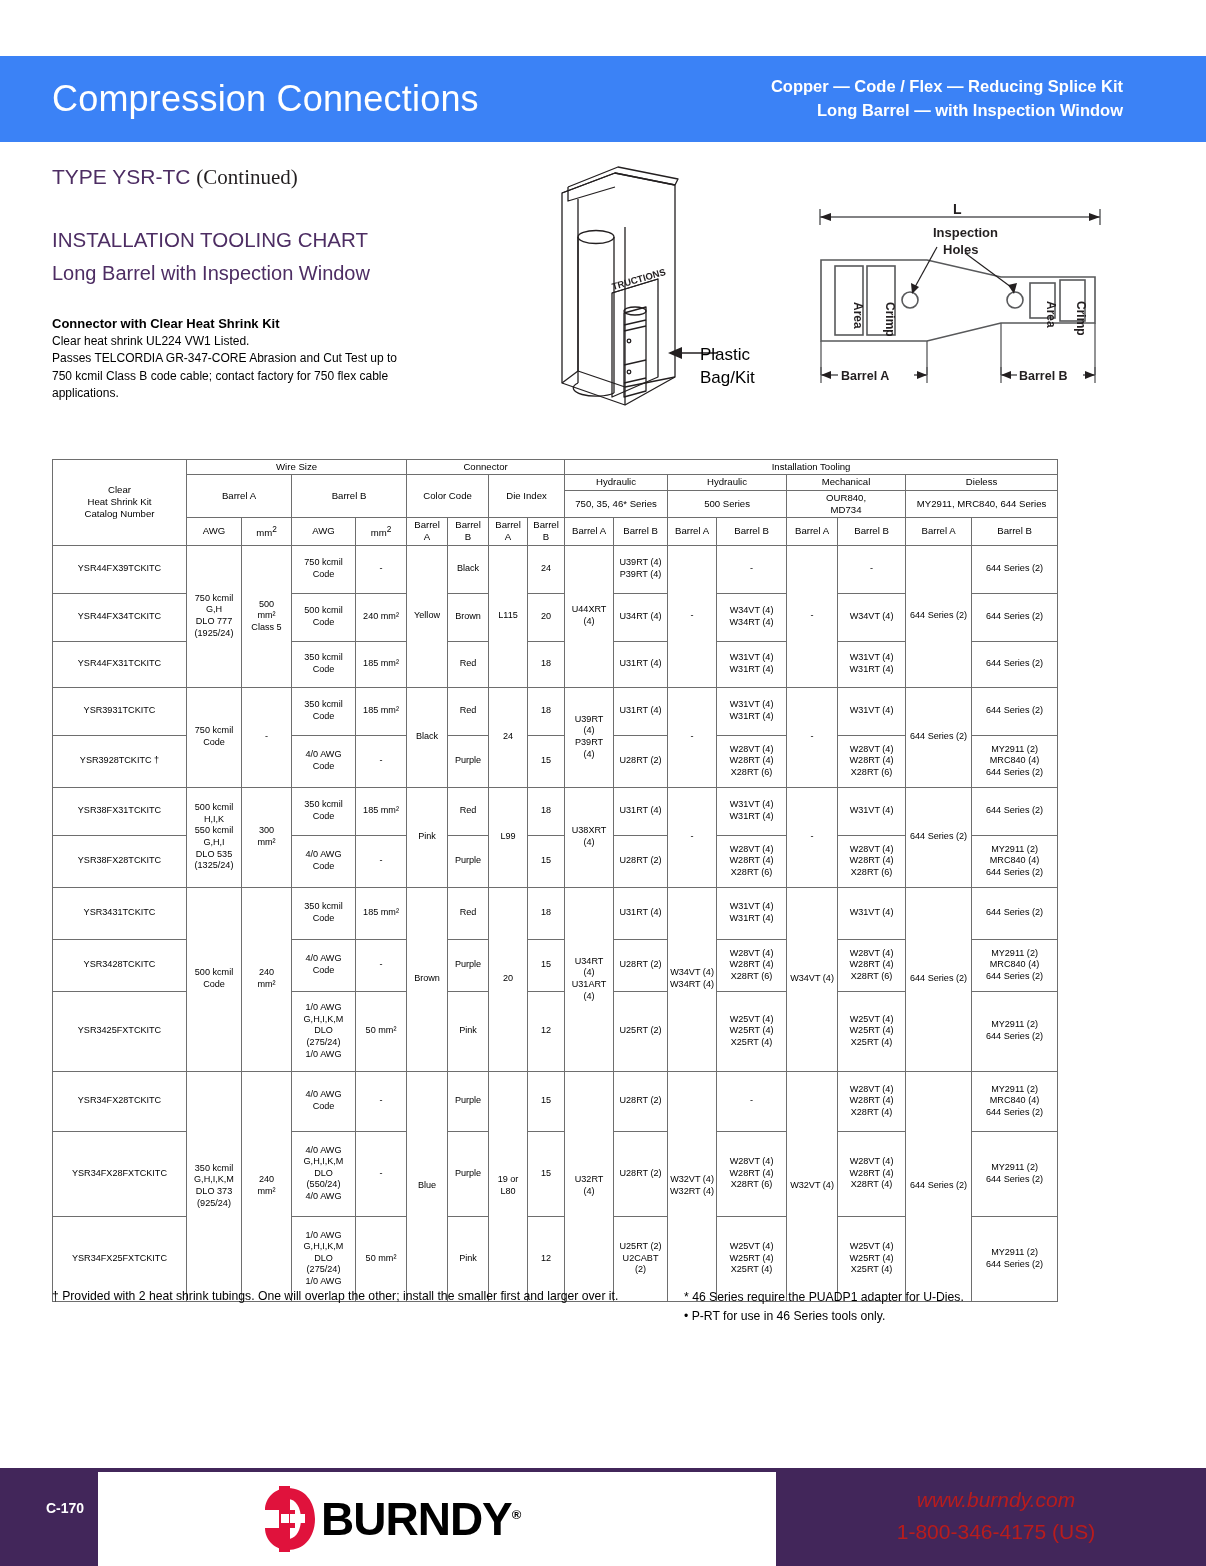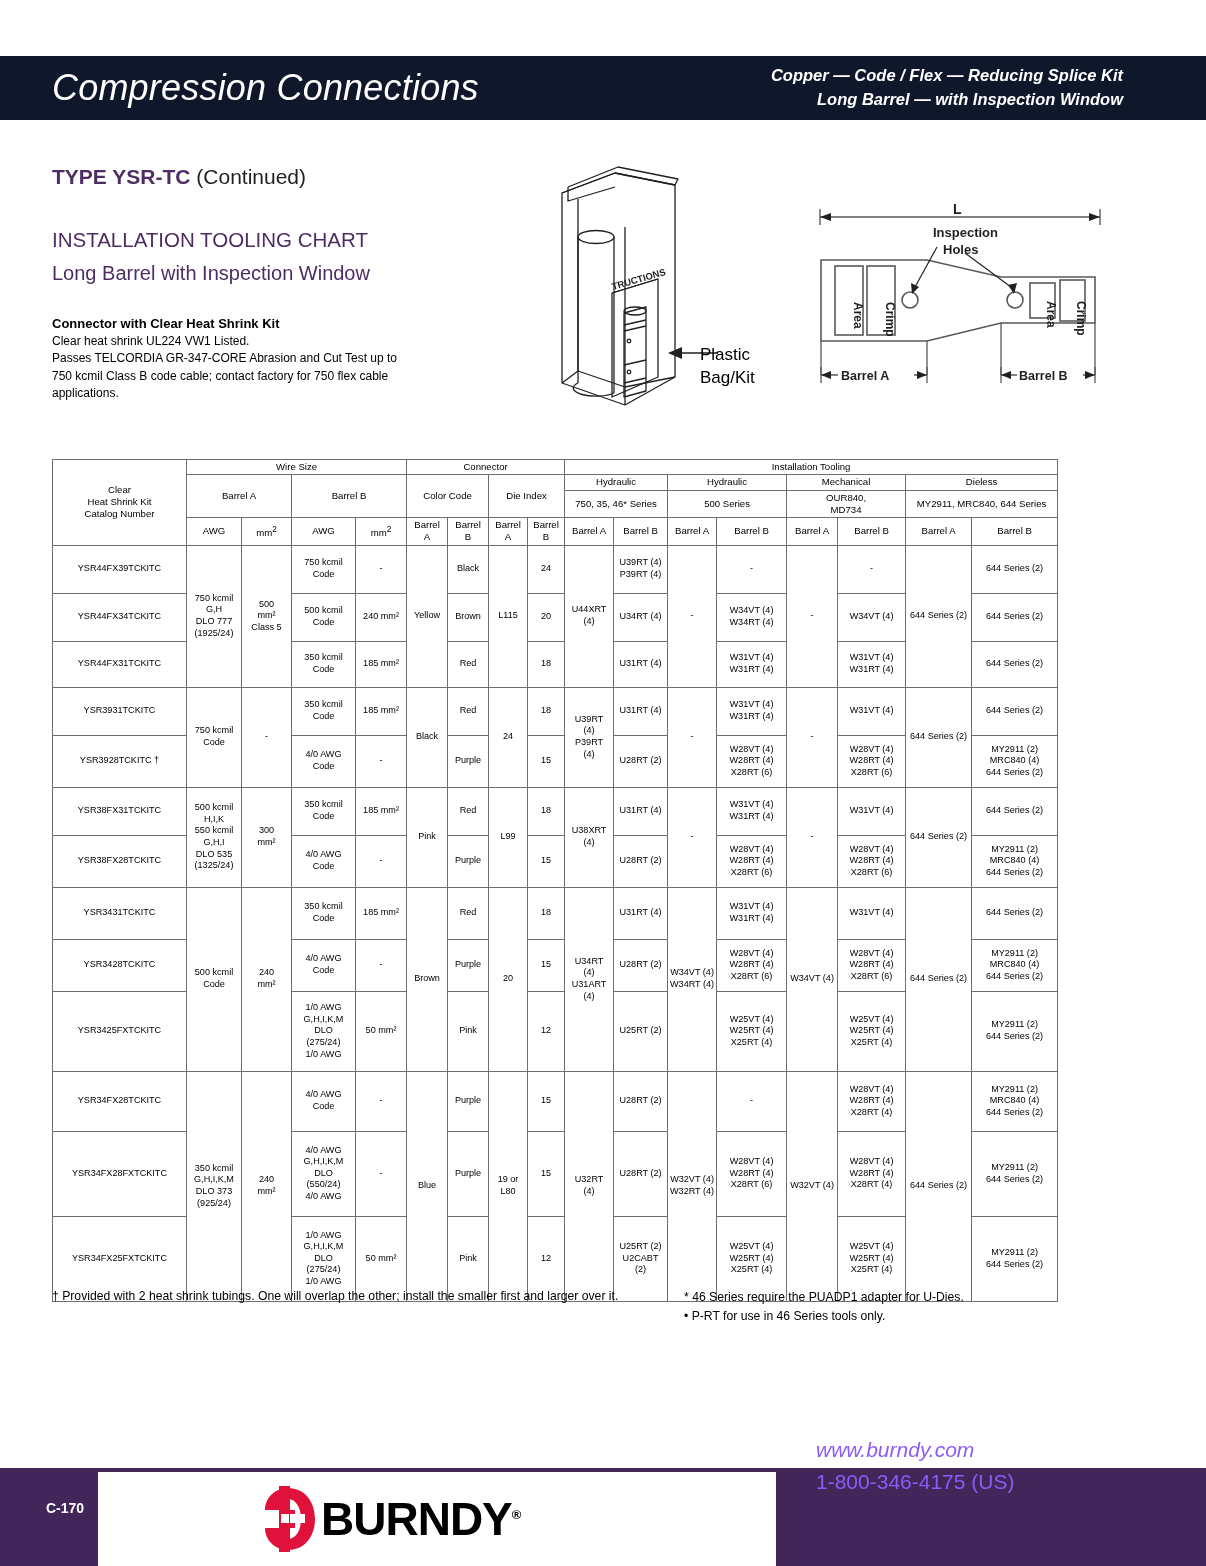--- a/index.html
+++ b/index.html
@@ -8,40 +8,40 @@
     width:1206px; height:1566px;
     background:#ffffff;
     font-family:"Liberation Sans", sans-serif;
     color:#000;
     position:relative;
     overflow:hidden;
   }
 
   
   .header-band {
-    position:absolute; left:0; top:56px; width:1206px; height:64px;
-    background:#0f172a;
-    display:flex; align-items:center; justify-content:space-between;font-style:italic;
+    position:absolute; left:0; top:56px; width:1206px; height:86px;
+    background:#3b82f6;
+    display:flex; align-items:center; justify-content:space-between;
   }
   .header-title {
     color:#ffffff; font-size:36px; font-weight:400;
     letter-spacing:.2px; margin-left:52px;
   }
   .header-right {
     color:#ffffff; font-size:16.5px; font-weight:bold; text-align:right;
     line-height:1.45; margin-right:83px;
   }
 
   
   .type-line {
     position:absolute; left:52px; top:165px;
     font-size:21px; color:#4d2d63;
   }
-  .type-line b { font-weight:bold; }
-  .type-line span.cont { color:#231f20; font-weight:normal; }
+  .type-line b { font-weight:normal; }
+  .type-line span.cont { color:#231f20; font-weight:normal;font-family:Liberation Serif, serif; }
 
   .chart-title {
     position:absolute; left:52px; top:228px;
     font-size:20.5px; font-weight:normal; color:#4d2d63;
   }
   .chart-sub {
     position:absolute; left:52px; top:262px;
     font-size:20px; font-weight:normal; color:#4d2d63;
   }
 
@@ -112,22 +112,22 @@
   .logo-row {
     position:absolute; left:255px; top:1484px;
     display:flex; align-items:center; gap:0;
   }
   .logo-word {
     font-size:46px; font-weight:bold; letter-spacing:-1px;
     font-family:"Liberation Sans", sans-serif; color:#000;
   }
   .logo-reg { font-size:13px; vertical-align:super; }
   .footer-contact {
-    position:absolute; left:816px; top:1434px; width:360px;
-    color:#8b5cf6; text-align:left; line-height:1.5;
+    position:absolute; left:816px; top:1484px; width:360px;
+    color:#b91c1c; text-align:center; line-height:1.5;
   }
   .footer-contact .web { font-size:21px; font-style:italic; }
   .footer-contact .tel { font-size:21px; }
 </style>
 </head>
 <body>
 
 <div class="header-band">
   <div class="header-title">Compression Connections</div>
   <div class="header-right">

